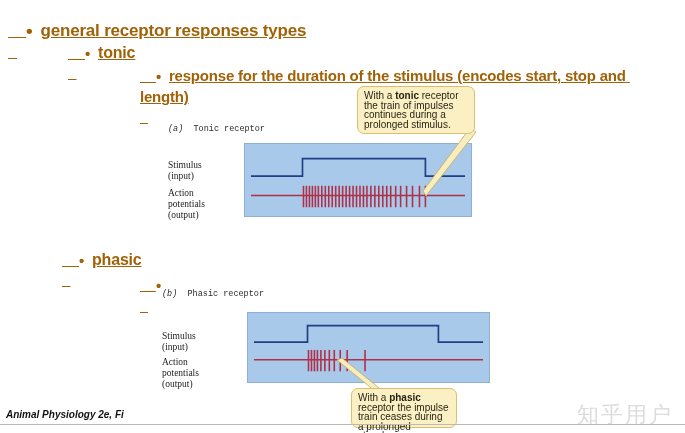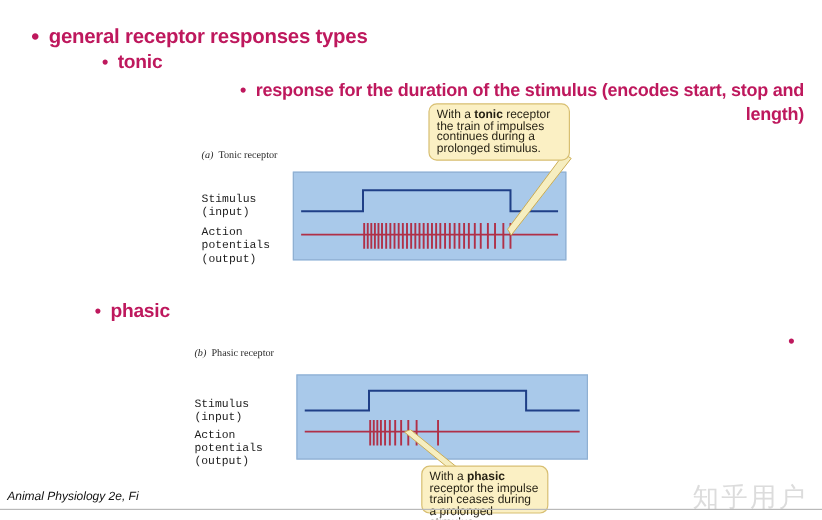--- a/index.html
+++ b/index.html
@@ -6,61 +6,61 @@
   body{
     width:685px;height:433px;
     background:#ffffff;
     font-family:"Liberation Sans",sans-serif;
     overflow:hidden;
     position:relative;
   }
   #slide{position:absolute;left:0;top:0;width:685px;height:433px;}
 
   
-  .bullet{position:absolute;color:#be185d;font-weight:bold;
-          letter-spacing:-0.2px;white-space:pre-wrap;}
+  .bullet{position:absolute;color:#a16207;font-weight:bold;
+          letter-spacing:-0.2px;white-space:pre-wrap;text-decoration:underline;}
   .bullet .dot{display:inline-block;vertical-align:middle;
           margin-right:8px;}
   .lvl1{font-size:17px;left:8px;top:1px;line-height:20px;}
   .lvl2{font-size:16px;line-height:19px;}
-  .lvl3{font-size:15px;font-weight:bold;line-height:20px;text-align:right;}
+  .lvl3{font-size:15px;font-weight:bold;line-height:20px;}
   #b-tonic{left:68px;top:24px;}
   #b-tonic-desc{left:140px;top:46px;width:530px;}
   #b-phasic{left:62px;top:231px;}
   #b-phasic-desc{left:140px;top:255px;width:530px;}
   .dot7:before{content:"\2022";font-size:15px;}
   .dot9:before{content:"\2022";font-size:19px;}
 
   
   .fig{position:absolute;}
-  .fig-cap{position:absolute;font-family:Liberation Serif, serif;
+  .fig-cap{position:absolute;font-family:Liberation Mono, monospace;
            font-size:8.5px;color:#2b2b2b;white-space:nowrap;}
   .fig-cap i{font-style:italic;}
-  .rowlabel{position:absolute;font-family:Liberation Mono, monospace;
+  .rowlabel{position:absolute;font-family:Liberation Serif, serif;
             font-size:9.5px;color:#1c1c1c;line-height:11px;}
   .plot{position:absolute;background:#a9c9ea;
         border:1px solid #8fb0d2;box-sizing:border-box;}
 
   
   .plot svg{display:block;width:100%;height:100%;}
 
   
   .callout{position:absolute;background:#fbf0c4;
            border:1px solid #d8bf72;border-radius:7px;
            padding:4px 6px 5px 6px;box-sizing:border-box;
            font-family:"Liberation Sans",sans-serif;
            font-size:10px;line-height:9.6px;color:#231f12;}
   .callout b{font-weight:bold;}
   .pointer{position:absolute;}
 
   
   #footline{position:absolute;left:0;top:424px;width:685px;height:1px;
             background:#b9b9b9;}
   #footer{position:absolute;left:6px;top:409px;font-size:10px;
-          font-weight:normal;font-style:italic;color:#111;
+          font-weight:bold;font-style:italic;color:#111;
           font-family:"Liberation Sans",sans-serif;white-space:nowrap;}
   #watermark{position:absolute;right:12px;top:400px;
              font-size:22px;color:#dcdcdc;letter-spacing:2px;
              font-family:"DejaVu Sans",sans-serif;text-align:right;}
 </style>
 </head>
 <body>
 
 <div id="slide">
 

